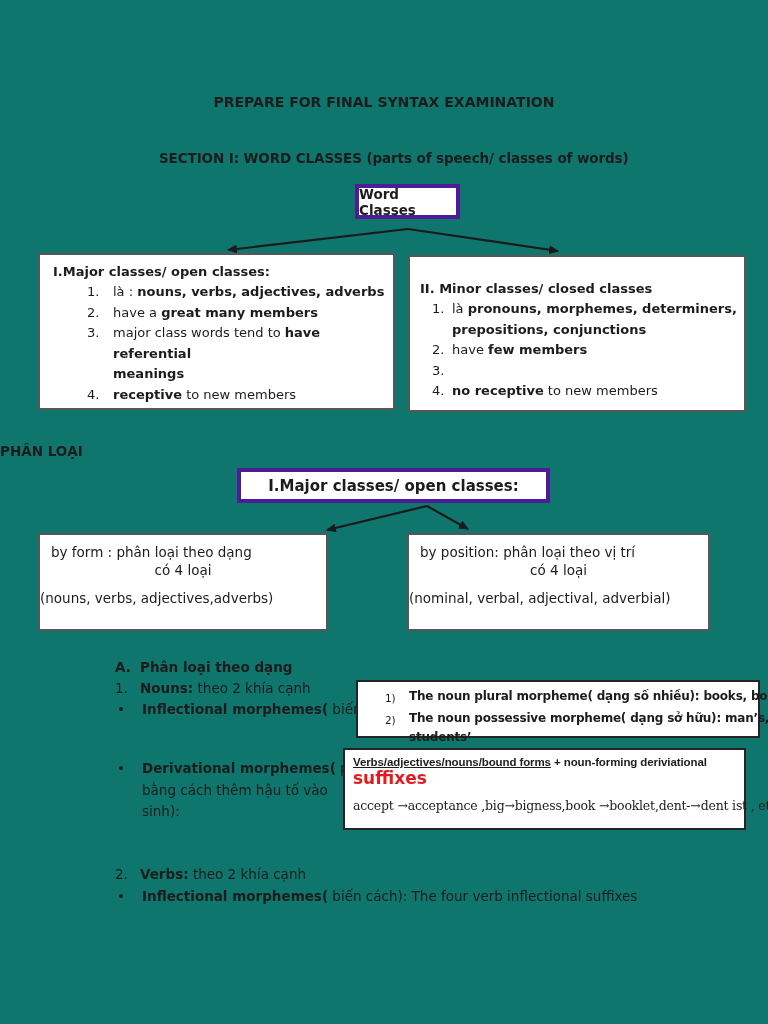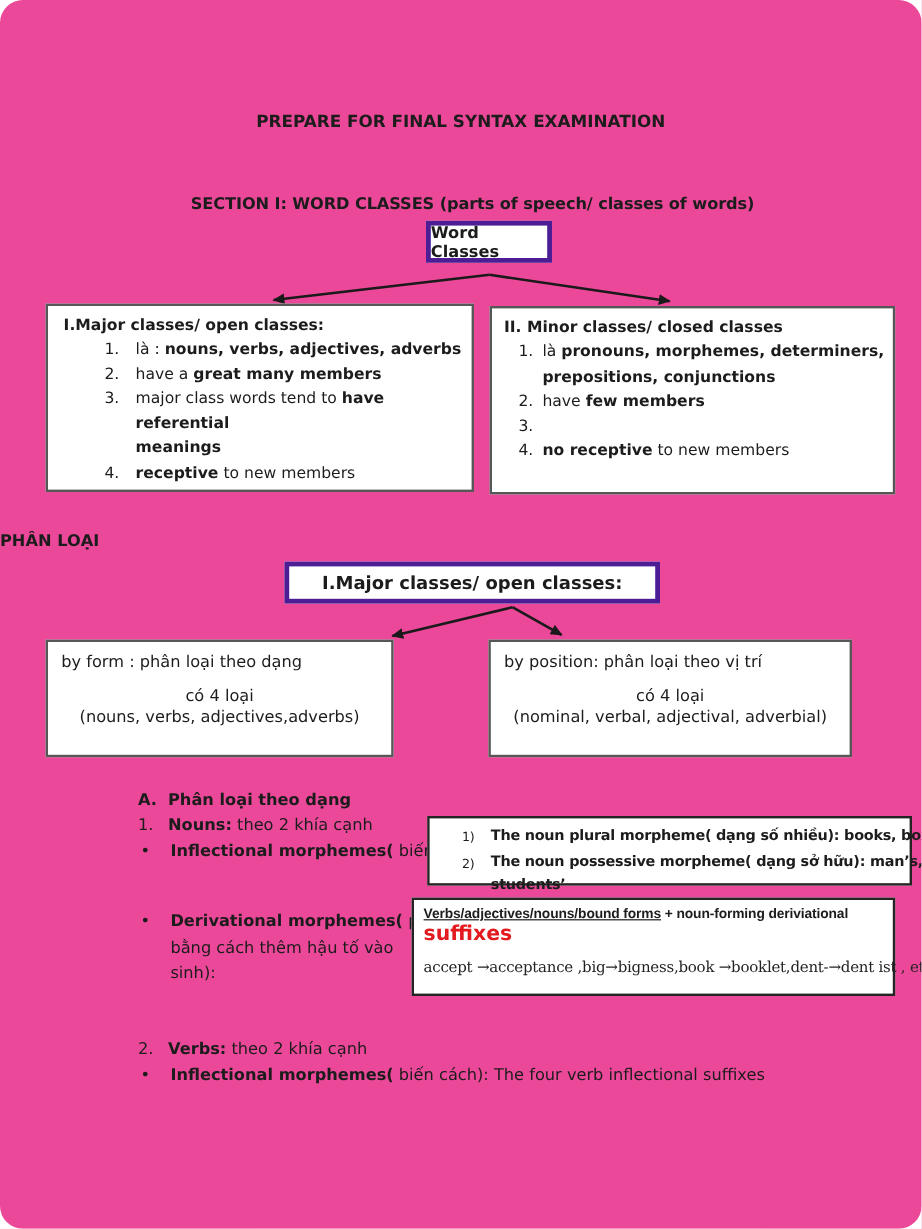--- a/index.html
+++ b/index.html
@@ -1,62 +1,61 @@
 <!DOCTYPE html>
 <html><head>
 <meta charset="utf-8">
 <style>
   html,body{margin:0;padding:0;background:#ffffff;}
   .page{
     position:relative;
     width:768px;height:1024px;
-    background:#ec4899;
+    background:#0f766e;
     font-family:"DejaVu Sans","Liberation Sans",sans-serif;
     color:#1c1c1c;
     overflow:hidden;
-    border-radius:19px;
   }
   .abs{position:absolute;}
   .doc-title{
     top:94px;left:0;width:768px;
     text-align:center;font-weight:bold;font-size:14px;
   }
   .section-heading{
-    top:162px;left:159px;
+    top:150px;left:159px;
     font-weight:bold;font-size:13.5px;letter-spacing:-0.1px;
   }
   .arrows{top:0;left:0;pointer-events:none;}
   .node-box{
     border:4px solid #4c1d95;background:#ffffff;
     display:flex;align-items:center;justify-content:center;
     box-sizing:border-box;
   }
   .wc-box{top:184px;left:355px;width:105px;height:35px;font-weight:bold;font-size:13.5px;}
   .mo-box{top:468px;left:237px;width:313px;height:35px;font-weight:bold;font-size:15px;}
   .gray-box{
     border:2px solid #575757;background:#ffffff;
     box-sizing:border-box;font-size:13px;
   }
   .major-box{top:253px;left:38px;width:357px;height:157px;padding:7px 6px 0 13px;}
-  .minor-box{top:255px;left:408px;width:338px;height:157px;padding:7px 6px 0 10px;}
+  .minor-box{top:255px;left:408px;width:338px;height:157px;padding:22px 6px 0 10px;}
   .box-h{font-weight:bold;line-height:20px;}
   .li-row{display:flex;line-height:20.5px;}
   .major-box .li-row{margin-left:34px;}
   .minor-box .li-row{margin-left:12px;}
   .li-num{flex:none;}
   .major-box .li-num{width:26px;}
   .minor-box .li-num{width:20px;}
   .li-txt{max-width:300px;}
   b{font-weight:bold;}
   .phan-loai{top:443px;left:0;width:768px;text-align:left;font-weight:bold;font-size:13.5px;}
   .form-box{top:533px;left:38px;width:290px;height:98px;padding-top:8px;font-size:13.5px;}
   .pos-box{top:533px;left:407px;width:303px;height:98px;padding-top:8px;font-size:13.5px;}
   .fb-l1{margin-left:11px;line-height:18px;}
-  .fb-l2{text-align:center;margin-top:10px;line-height:18px;}
-  .fb-l3{text-align:center;line-height:18px;}
+  .fb-l2{text-align:center;line-height:18px;}
+  .fb-l3{text-align:left;margin-top:10px;line-height:18px;}
   .ol-row{display:flex;font-size:13.5px;line-height:21px;}
   .ol-marker{flex:none;width:25px;}
   .row-a{top:657px;left:115px;font-weight:bold;}
   .row-1{top:678px;left:115px;}
   .row-b1{top:699px;left:117px;}
   .row-b2{top:758px;left:117px;}
   .row-2{top:864px;left:115px;}
   .row-b3{top:886px;left:117px;}
   .b2-lines div{line-height:21.5px;}
   .morph-box{

